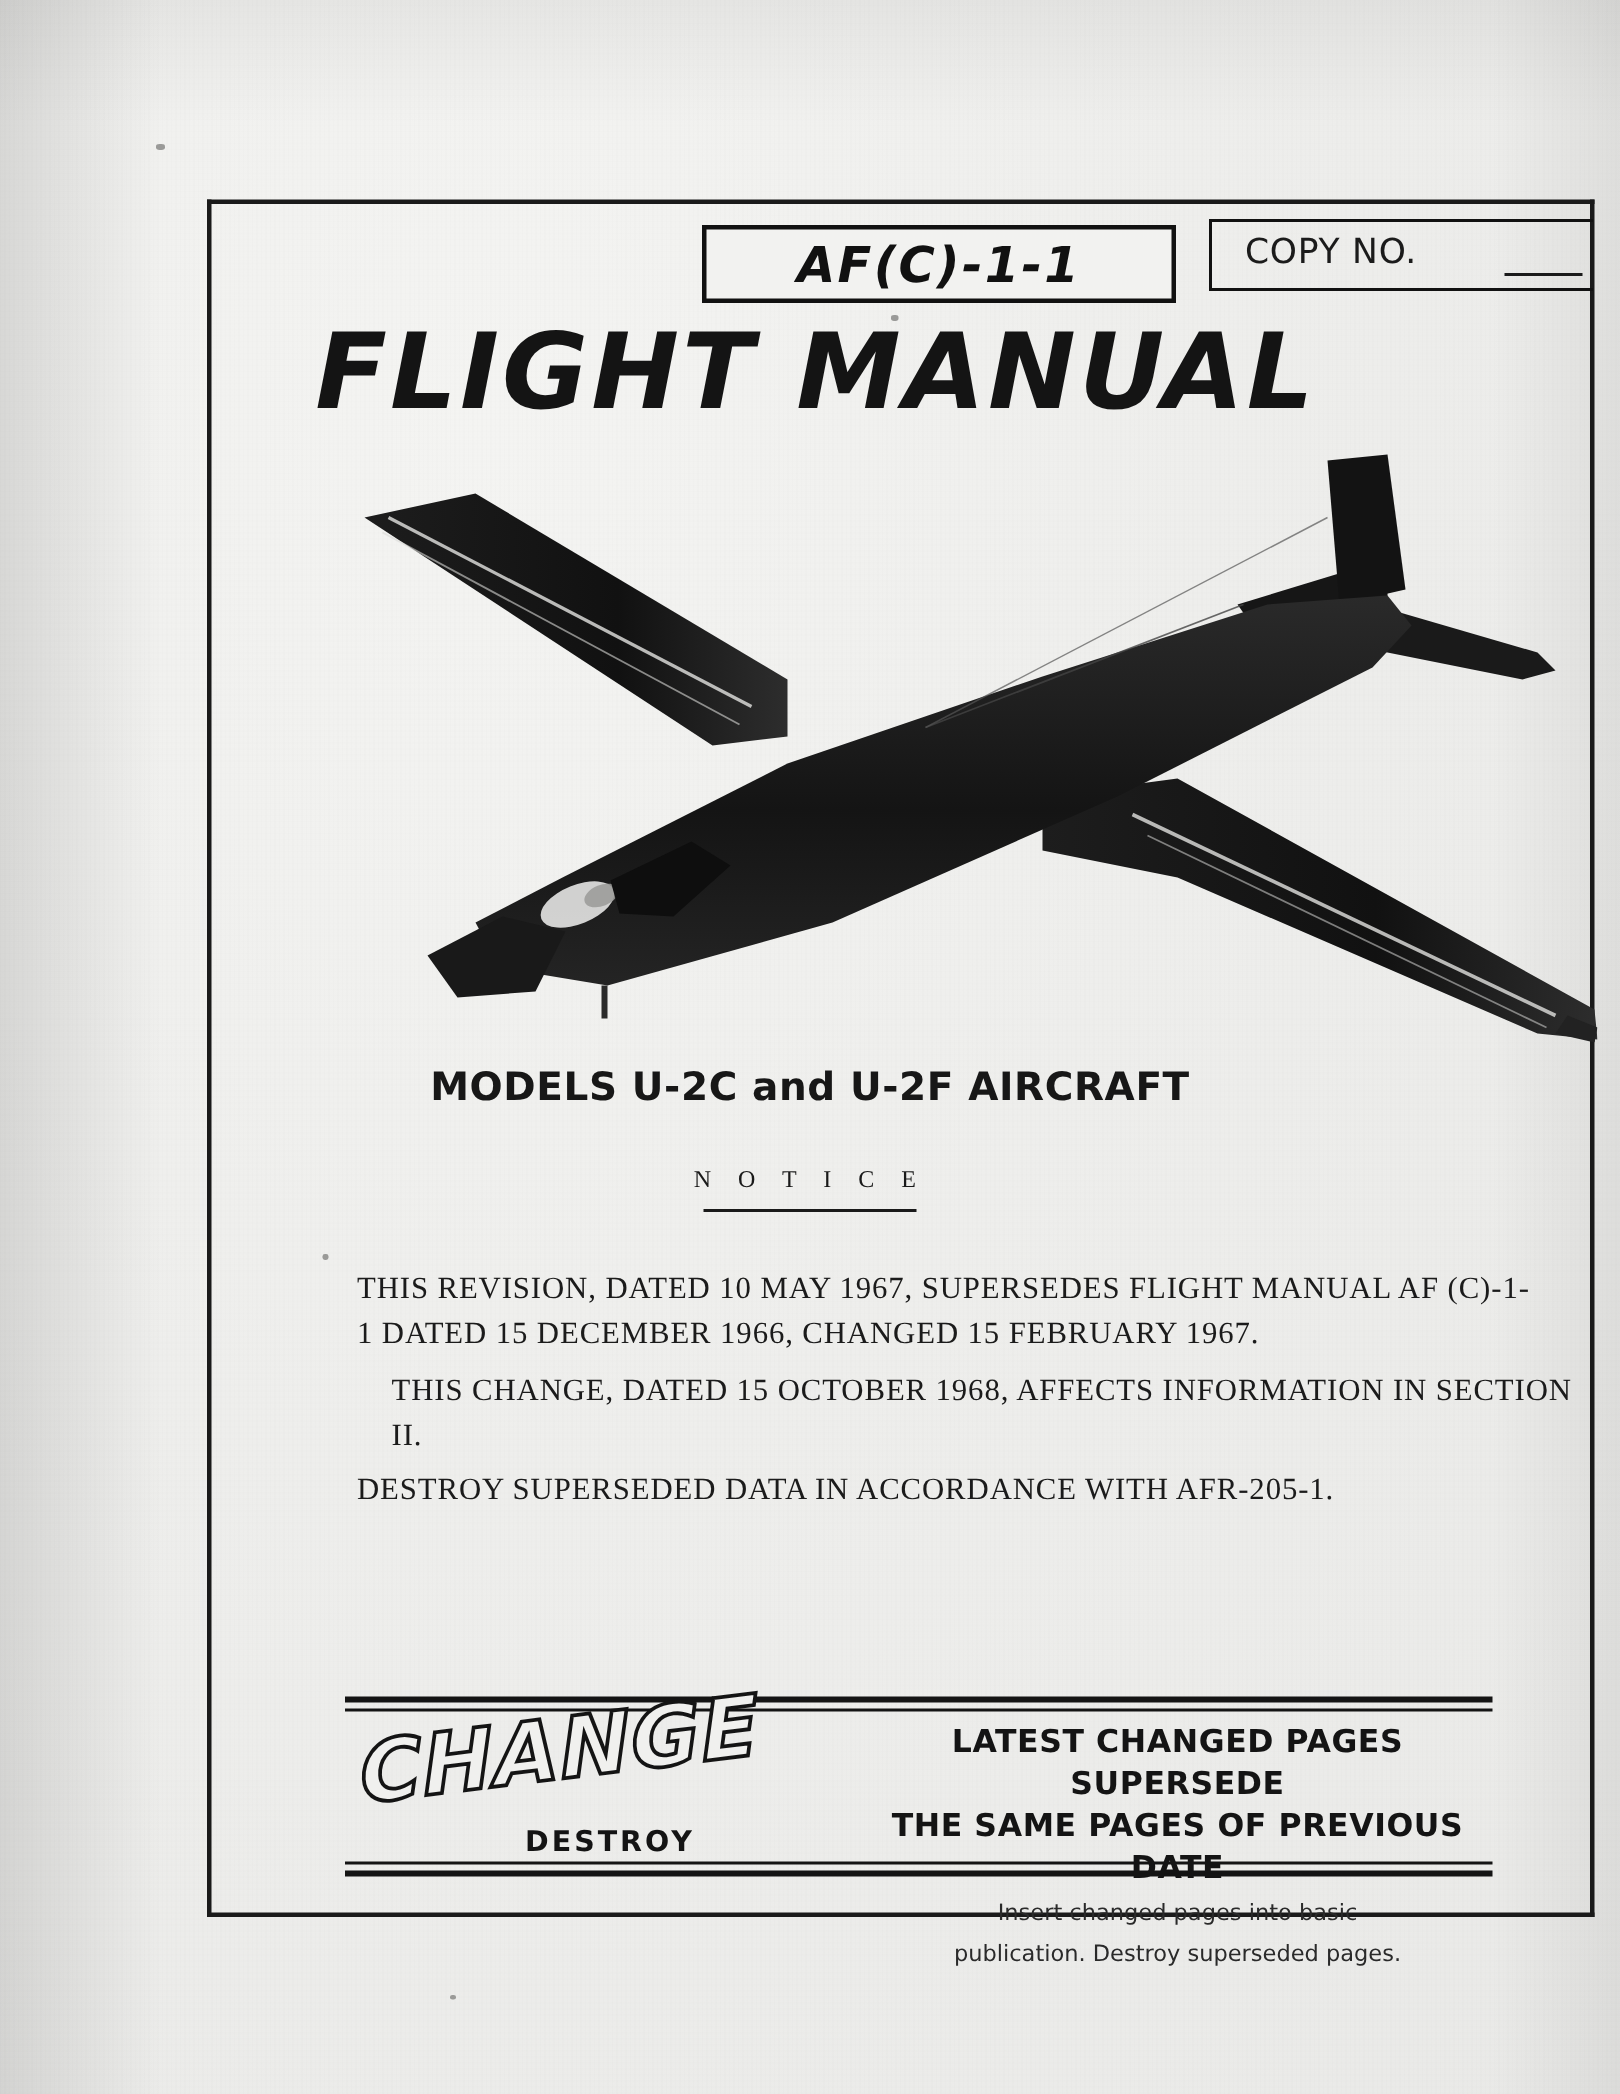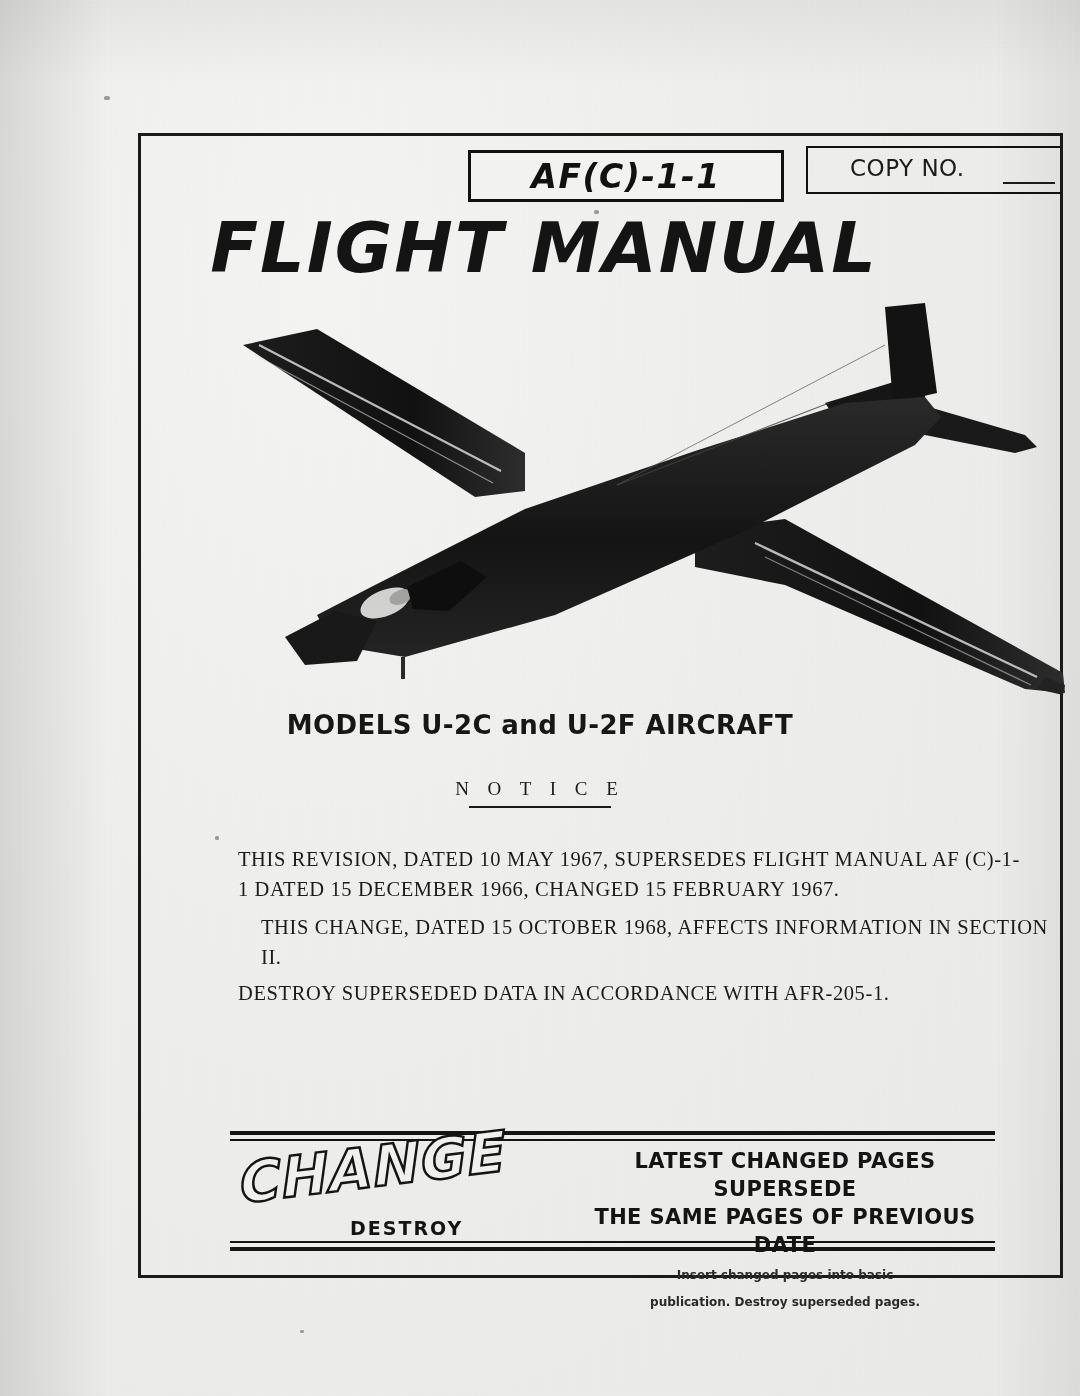--- a/index.html
+++ b/index.html
@@ -95,21 +95,21 @@
     top: 146px;
     width: 256px;
     height: 48px;
     border: 2px solid #111;
     border-right: 0;
     box-sizing: border-box;
     background: transparent;
   }
   #copyno-label {
     position: absolute;
-    left: 850px;
+    left: 830px;
     top: 155px;
     font-family: "DejaVu Sans", sans-serif;
     font-size: 23px;
     color: #1b1b1b;
     letter-spacing: .5px;
     white-space: nowrap;
   }
   #copyno-rule {
     position: absolute;
     left: 1003px;
@@ -159,21 +159,21 @@
   }
 
   
   #notice-head {
     position: absolute;
     left: 0;
     top: 778px;
     width: 1080px;
     text-align: center;
     font-family: "Liberation Serif", serif;
-    font-size: 19px;
+    font-size: 16px;
     letter-spacing: 7px;
     color: #1a1a1a;
   }
   #notice-underline {
     position: absolute;
     left: 540px;
     top: 806px;
     width: 142px;
     height: 1.5px;
     background: #1a1a1a;
@@ -253,22 +253,22 @@
   .band-line {
     font-family: "DejaVu Sans", sans-serif;
     font-weight: bold;
     font-size: 21px;
     letter-spacing: .4px;
     color: #141414;
     line-height: 28px;
   }
   .band-small {
     font-family: "DejaVu Sans", sans-serif;
-    font-weight: bold;
-    font-size: 12px;
+    font-weight: normal;
+    font-size: 15px;
     color: #2a2a2a;
     line-height: 15px;
     margin-top: 9px;
   }
 
   
   #footer {
     position: absolute;
     right: 22px;
     top: 1288px;

